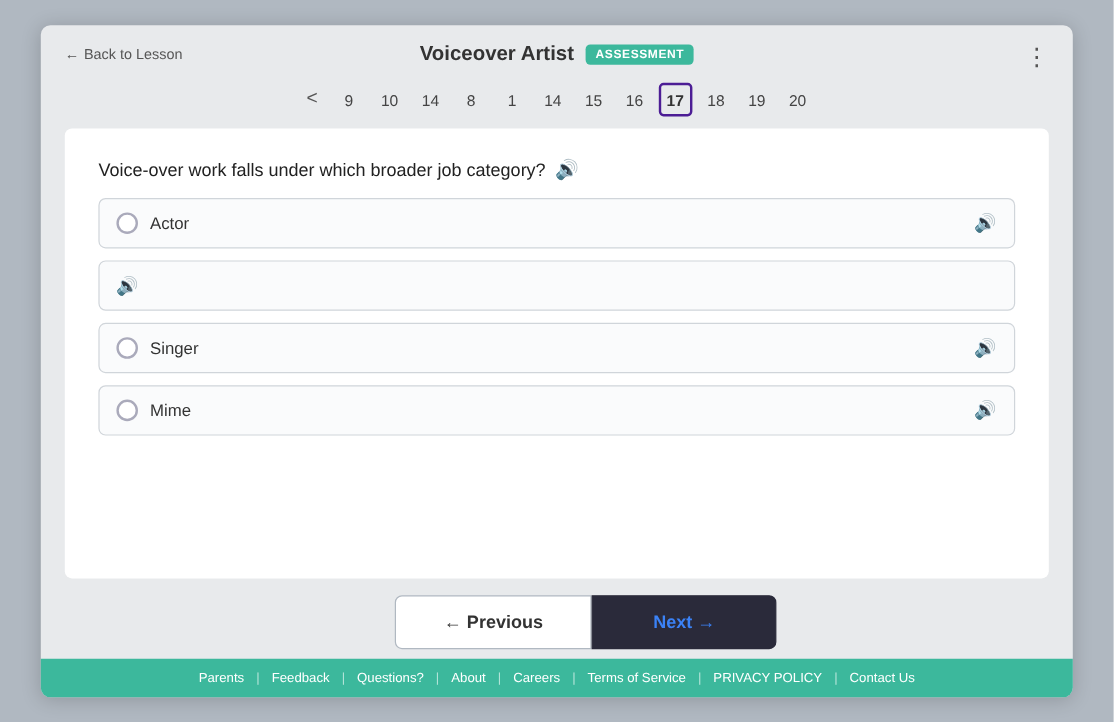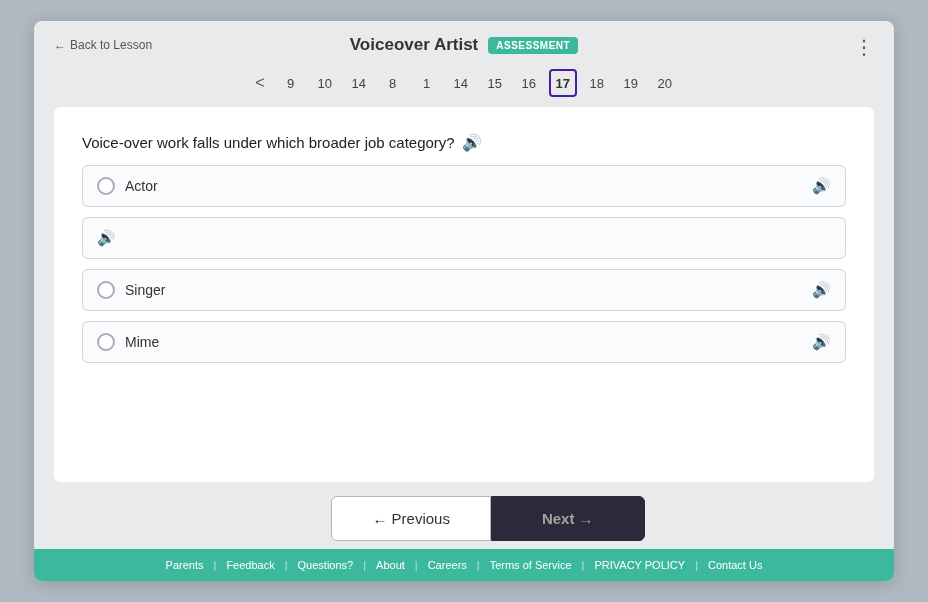--- a/index.html
+++ b/index.html
@@ -180,33 +180,33 @@
       margin: 0 20px;
     }
     .btn-previous {
       background: #fff;
       border: 1.5px solid #b0b8c1;
       border-radius: 6px 0 0 6px;
       padding: 13px 40px;
       font-size: 15px;
       color: #333;
       cursor: pointer;
-      font-weight: 400;
+      font-weight: 700;
       display: flex;
       align-items: center;
       gap: 6px;
       margin-left: 48px;
     }
     .btn-next {
       background: #2a2a3a;
       border: 1.5px solid #2a2a3a;
       border-radius: 0 6px 6px 0;
       padding: 13px 50px;
       font-size: 15px;
-      color: #a3a3a3;
+      color: #3b82f6;
       cursor: pointer;
       font-weight: 600;
       display: flex;
       align-items: center;
       gap: 6px;
     }
     
     .footer {
       background: #3cb89c;
       border-radius: 0 0 8px 8px;

